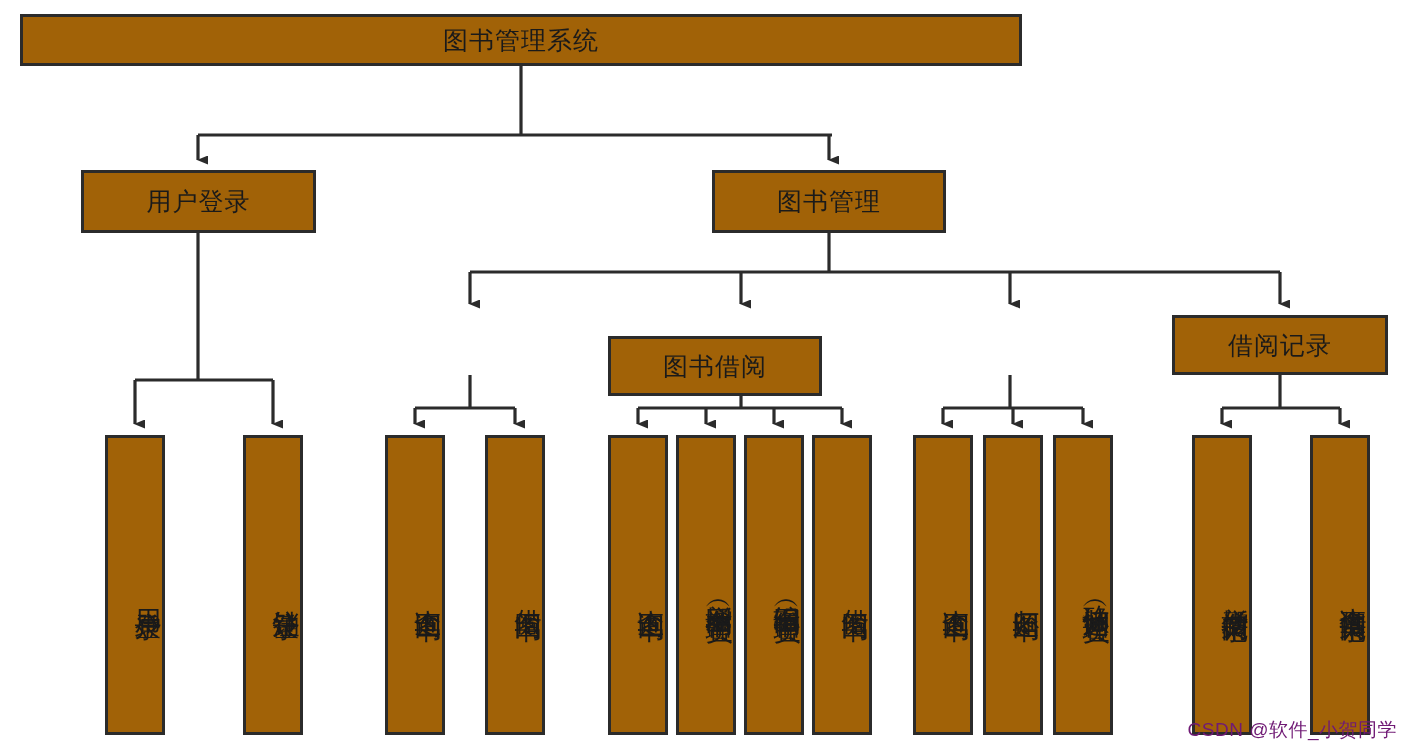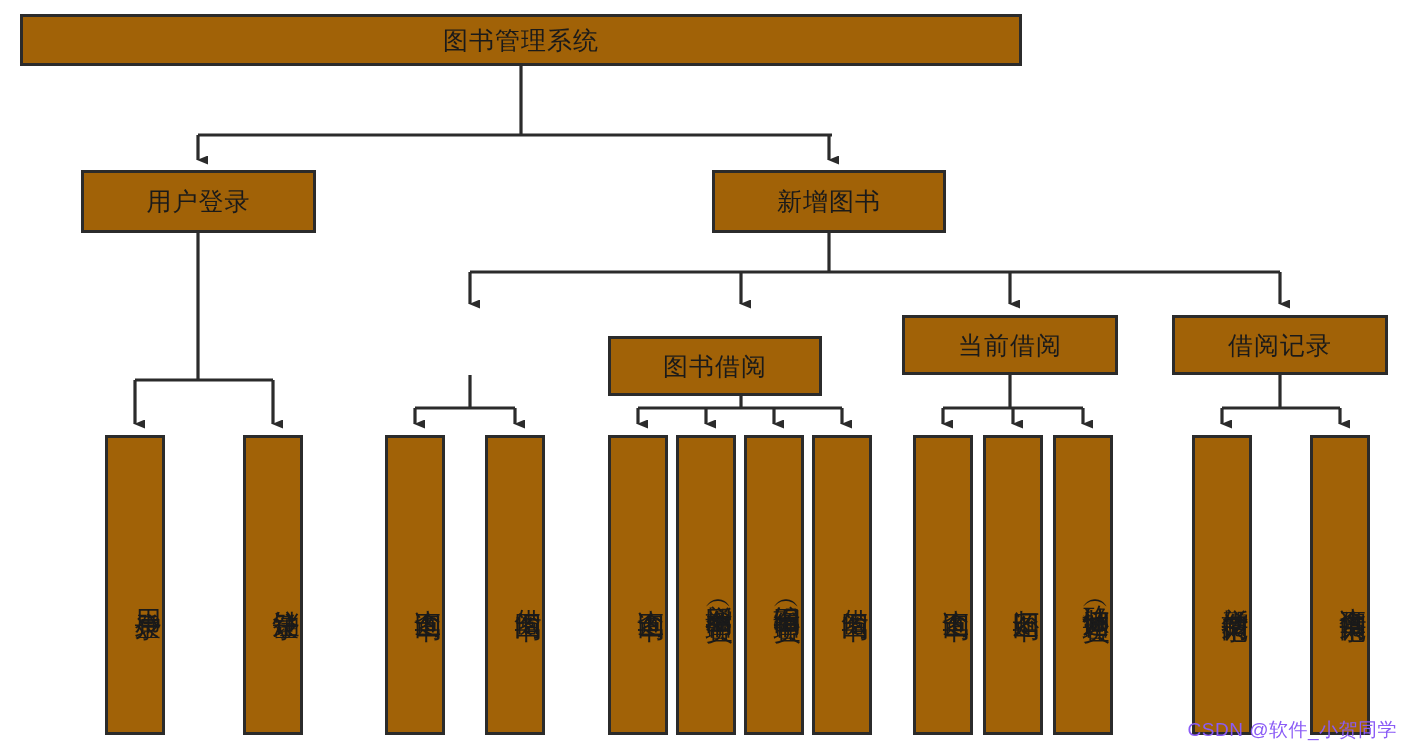--- a/index.html
+++ b/index.html
@@ -34,21 +34,21 @@
     padding-top:14px;
     letter-spacing:2px;
     white-space:nowrap;
   }
   .node.leaf span{display:block;}
 
   #watermark{
     position:absolute;
     right:8px;bottom:4px;
     font-size:19px;
-    color:#8b5cf6;
+    color:#701a75;
     z-index:5;
     letter-spacing:0.5px;
     white-space:nowrap;
   }
 </style>
 </head>
 <body>
 
 <div id="canvas">
   <svg class="wires" viewBox="0 0 1405 747" xmlns="http://www.w3.org/2000/svg">
@@ -100,27 +100,24 @@
       <path d="M1340,408 L1340,424" marker-end="url(#arrow)"></path>
     </g>
   </svg>
 <div class="node h" style="left: 20px; top: 14px; width: 1002px; height: 52px;">
       <span>图书管理系统</span>
     </div>
     <div class="node h" style="left: 81px; top: 170px; width: 235px; height: 63px;">
       <span>用户登录</span>
     </div>
     <div class="node h" style="left: 712px; top: 170px; width: 234px; height: 63px;">
-      <span>新增图书</span>
+      <span>图书管理</span>
     </div>
     <div class="node h" style="left: 608px; top: 315px; width: 214px; height: 60px; margin-top: 21px;">
       <span>图书借阅</span>
-    </div>
-    <div class="node h" style="left: 902px; top: 315px; width: 216px; height: 60px;">
-      <span>当前借阅</span>
     </div>
     <div class="node h" style="left: 1172px; top: 315px; width: 216px; height: 60px;">
       <span>借阅记录</span>
     </div>
     <div class="node leaf" style="left: 105px; top: 435px; width: 60px; height: 300px;">
       <span>用户登录</span>
     </div>
     <div class="node leaf" style="left: 243px; top: 435px; width: 60px; height: 300px;">
       <span>注销登录</span>
     </div>

